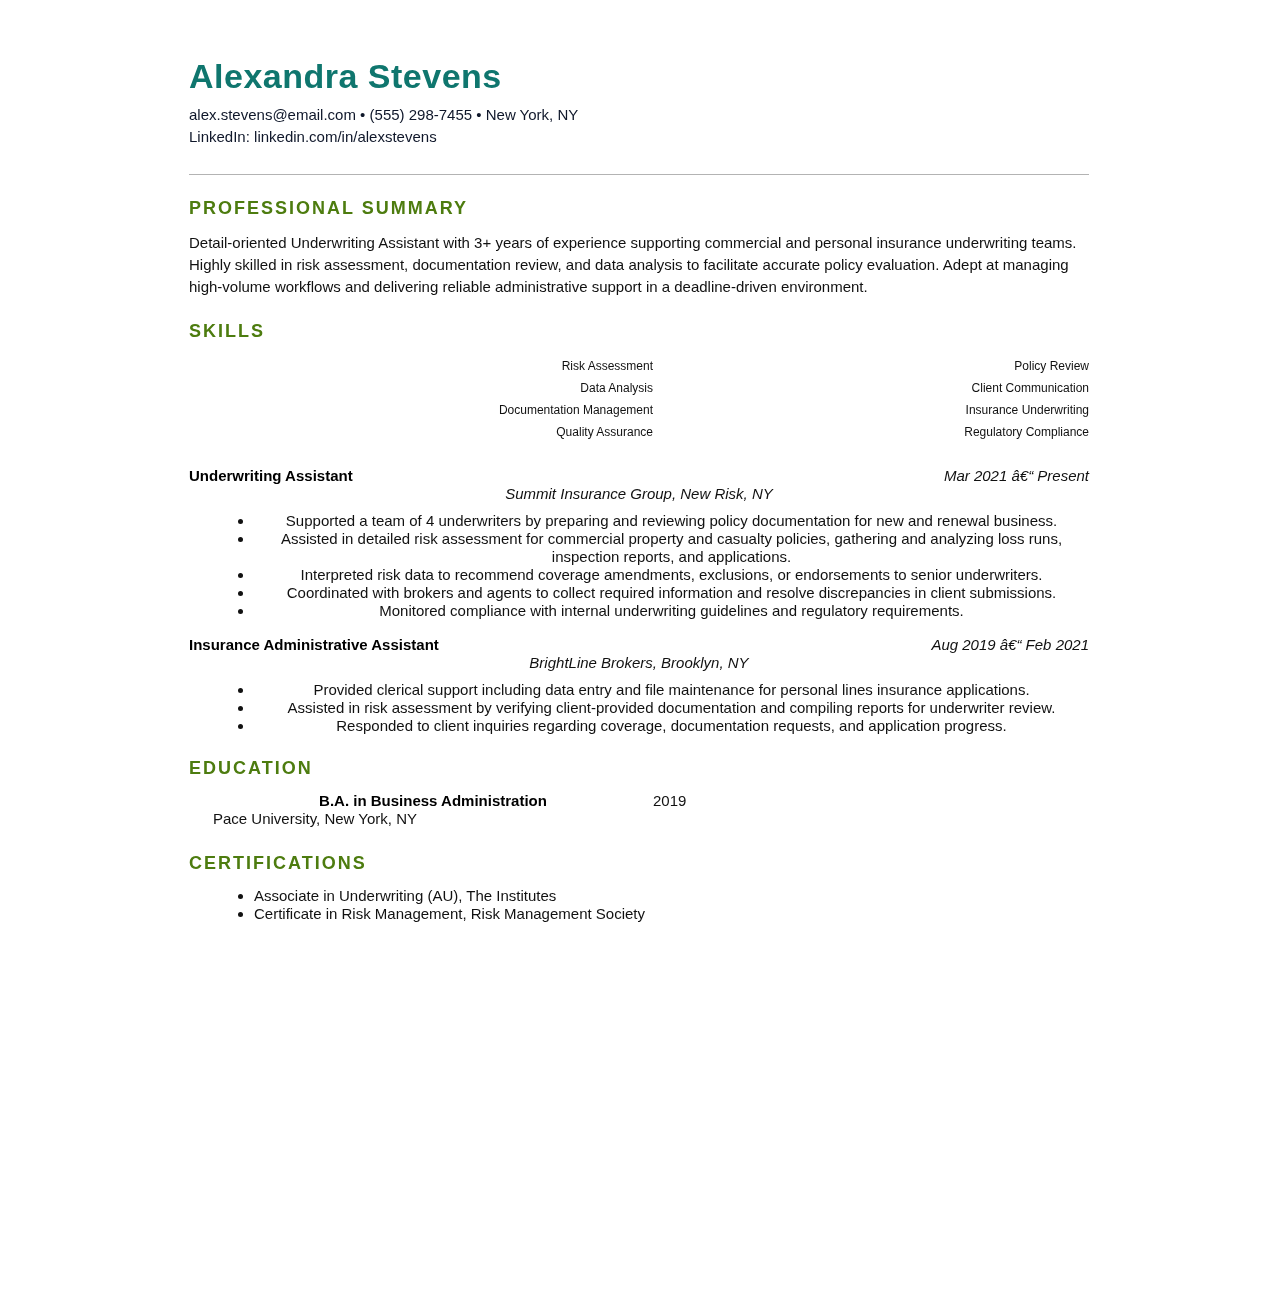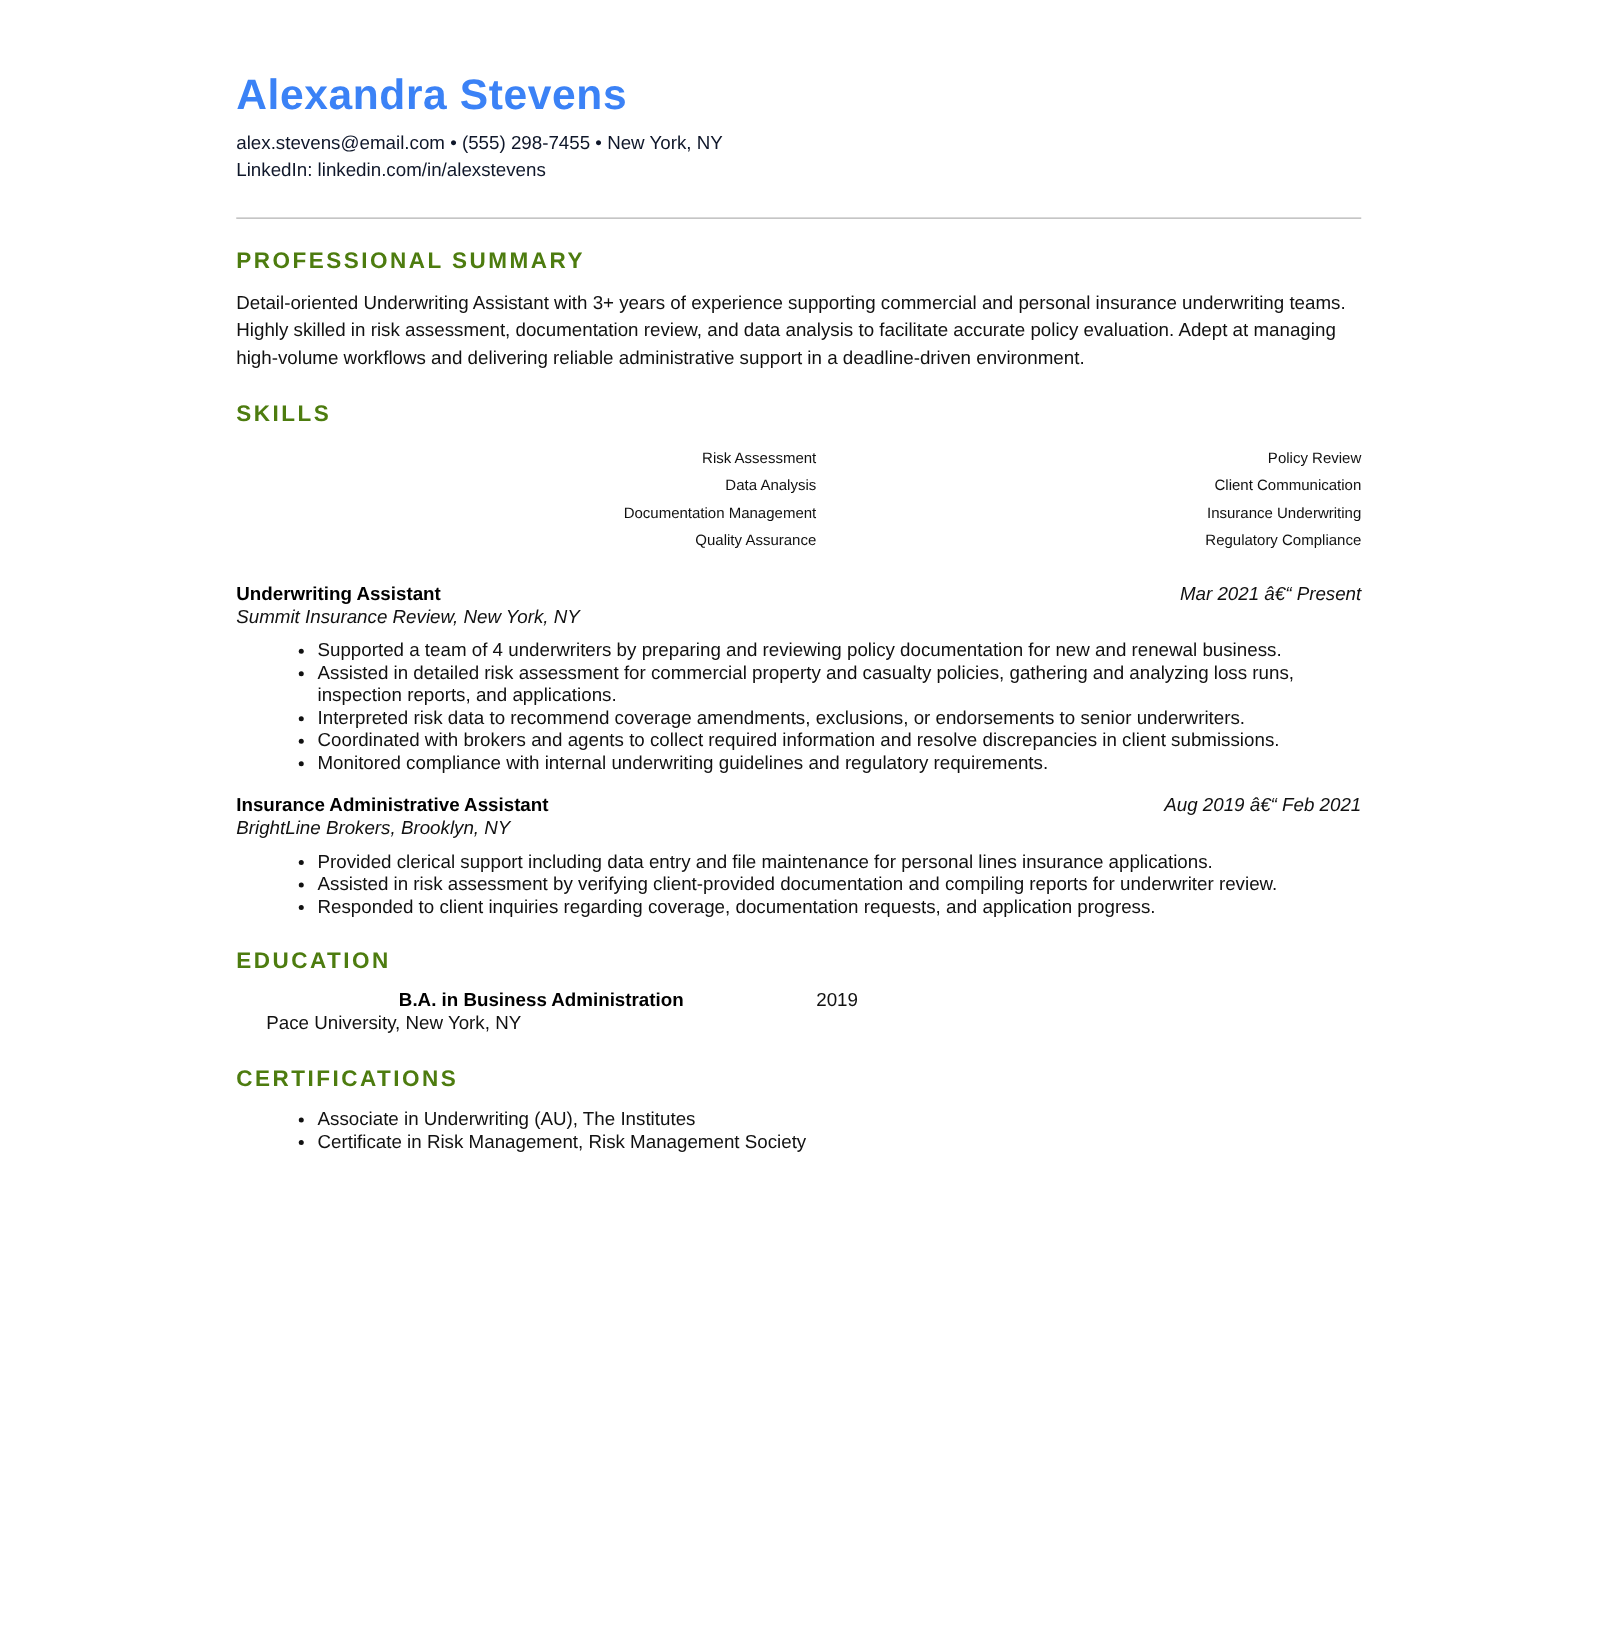--- a/index.html
+++ b/index.html
@@ -18,21 +18,21 @@
   }
   .page {
     width: 900px;
     margin: 0 auto;
     padding-top: 56px;
   }
   h1 {
     font-size: 34px;
     line-height: 40px;
     font-weight: bold;
-    color: #3b82f6;
+    color: #0f766e;
     margin: 0 0 8px 0;
     letter-spacing: 0.5px;
   }
   .contact-line {
     font-size: 15px;
     line-height: 22px;
     color: #0f172a;
   }
   hr.header-rule {
     border: none;
@@ -60,21 +60,21 @@
     margin: 0 0 24px 0;
   }
   .skills-col {
     list-style: none;
     margin: 0;
     padding: 0;
     font-size: 12px;
     line-height: 22px;
     text-align: right;
   }
-  .job { margin: 0 0 16px 0; }
+  .job { margin: 0 0 16px 0; text-align: center; }
   .job-head {
     display: flex;
     justify-content: space-between;
     align-items: baseline;
     font-size: 15px;
     line-height: 18px;
   }
   .job-title { font-weight: bold; color: #000000; }
   .job-dates { font-style: italic; }
   .job-company {
@@ -145,21 +145,21 @@
       </div>
     </section>
 
     <section>
 
       <div class="job">
         <div class="job-head">
           <span class="job-title">Underwriting Assistant</span>
           <span class="job-dates">Mar 2021 â€“ Present</span>
         </div>
-        <div class="job-company">Summit Insurance Review, New York, NY</div>
+        <div class="job-company">Summit Insurance Group, New Risk, NY</div>
         <ul class="bullets">
           <li>Supported a team of 4 underwriters by preparing and reviewing policy documentation for new and renewal business.</li>
           <li>Assisted in detailed risk assessment for commercial property and casualty policies, gathering and analyzing loss runs, inspection reports, and applications.</li>
           <li>Interpreted risk data to recommend coverage amendments, exclusions, or endorsements to senior underwriters.</li>
           <li>Coordinated with brokers and agents to collect required information and resolve discrepancies in client submissions.</li>
           <li>Monitored compliance with internal underwriting guidelines and regulatory requirements.</li>
         </ul>
       </div>
 
       <div class="job">

